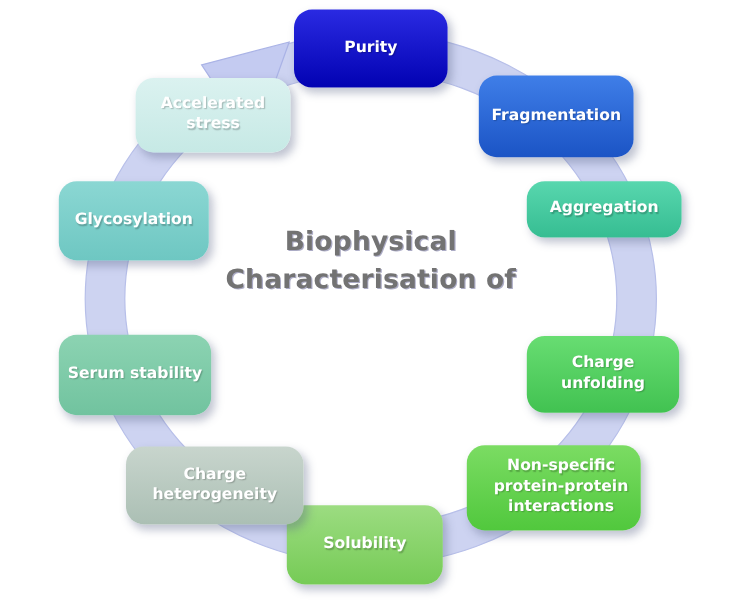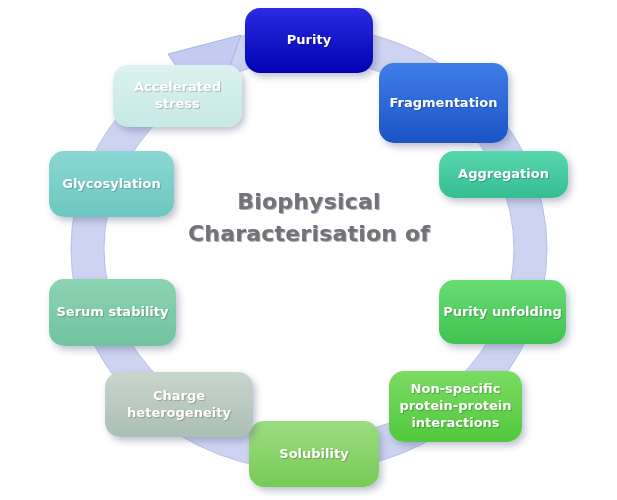--- a/index.html
+++ b/index.html
@@ -31,33 +31,33 @@
   <svg class="ring-layer" width="617" height="500" viewBox="0 0 617 500">
     <path fill-rule="evenodd" stroke-width="1" d="M 71,249 a 238,222 0 1,0 476,0 a 238,222 0 1,0 -476,0 Z
              M 104,249 a 205,189 0 1,1 410,0 a 205,189 0 1,1 -410,0 Z" fill="#cdd3f1" stroke="#b7bfe9"></path>
     <polygon stroke-width="1" points="241,35 168,54 211,119" fill="#c4cbf1" stroke="#aab3e6"></polygon>
   </svg>
 
   <div>
       <div class="node" style="left: 245px; top: 8px; width: 128px; height: 65px; background: linear-gradient(rgb(42, 42, 226), rgb(2, 2, 178));">
         <span class="node-label">Purity</span>
       </div>
-      <div class="node" style="left: 379px; top: 63px; width: 129px; height: 80px; background: linear-gradient(rgb(63, 126, 232), rgb(27, 84, 197));">
+      <div class="node" style="left: 399px; top: 63px; width: 129px; height: 68px; background: linear-gradient(rgb(63, 126, 232), rgb(27, 84, 197));">
         <span class="node-label">Fragmentation</span>
       </div>
       <div class="node" style="left: 439px; top: 151px; width: 129px; height: 47px; background: linear-gradient(rgb(88, 215, 174), rgb(54, 189, 146));">
         <span class="node-label">Aggregation</span>
       </div>
       <div class="node" style="left: 439px; top: 280px; width: 127px; height: 64px; background: linear-gradient(rgb(104, 221, 114), rgb(65, 194, 81));">
-        <span class="node-label">Purity unfolding</span>
+        <span class="node-label">Charge unfolding</span>
       </div>
-      <div class="node" style="left: 389px; top: 371px; width: 133px; height: 71px; background: linear-gradient(rgb(123, 220, 99), rgb(81, 200, 61));">
+      <div class="node" style="left: 389px; top: 371px; width: 133px; height: 71px; background: linear-gradient(rgb(123, 220, 99), rgb(81, 200, 61)); padding-left: 12px;">
         <span class="node-label">Non-specific protein-protein interactions</span>
       </div>
-      <div class="node" style="left: 249px; top: 421px; width: 130px; height: 66px; background: linear-gradient(rgb(156, 220, 129), rgb(118, 203, 86));">
+      <div class="node" style="left: 239px; top: 421px; width: 130px; height: 66px; background: linear-gradient(rgb(156, 220, 129), rgb(118, 203, 86));">
         <span class="node-label">Solubility</span>
       </div>
       <div class="node" style="left: 105px; top: 372px; width: 148px; height: 65px; background: linear-gradient(rgb(200, 213, 205), rgb(171, 191, 180));">
         <span class="node-label">Charge heterogeneity</span>
       </div>
       <div class="node" style="left: 49px; top: 279px; width: 127px; height: 67px; background: linear-gradient(rgb(140, 211, 178), rgb(113, 195, 159)); justify-content: center;">
         <span class="node-label">Serum stability</span>
       </div>
       <div class="node" style="left: 49px; top: 151px; width: 125px; height: 66px; background: linear-gradient(rgb(139, 215, 211), rgb(110, 199, 194));">
         <span class="node-label">Glycosylation</span>

